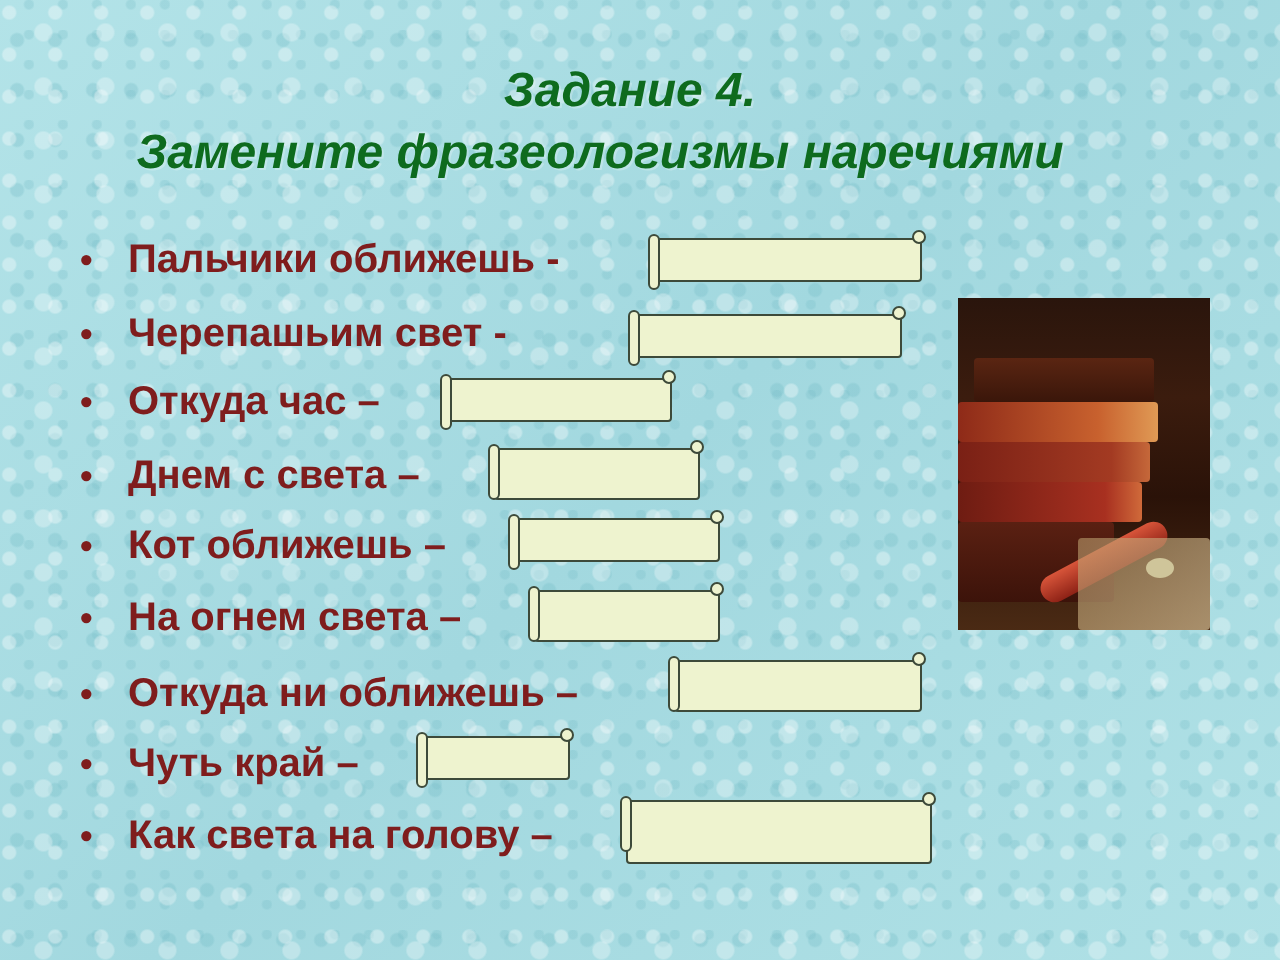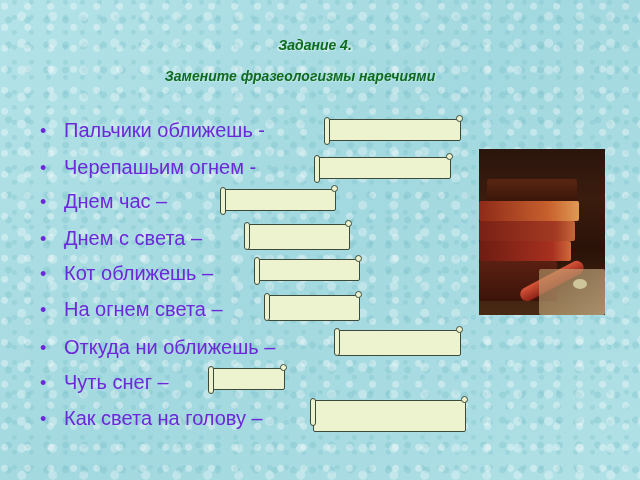--- a/index.html
+++ b/index.html
@@ -11,28 +11,28 @@
       radial-gradient(circle at 70% 60%, rgba(255,255,255,0.30) 0 4px, transparent 5px),
       radial-gradient(circle at 45% 80%, rgba(120,190,200,0.35) 0 3px, transparent 4px),
       radial-gradient(circle at 85% 15%, rgba(120,190,200,0.30) 0 2px, transparent 3px),
       linear-gradient(135deg, #b3e3e8 0%, #a2d8df 50%, #b0e1e6 100%);
     background-size: 23px 21px, 31px 27px, 19px 25px, 17px 15px, 100% 100%;
     font-family:"Liberation Sans", sans-serif;
   }
   .title {
     position:absolute; left:0; top:30px; width:640px;
     text-align:center; color:#0e6b1e; font-weight:bold; font-style:italic;
-    font-size:14px; line-height:31px;
+    font-size:24px; line-height:31px;
     text-shadow: 1px 1px 0 rgba(255,255,255,0.25);
   }
   .title .l1 { display:block; padding-left:-20px; margin-left:-10px; }
   .title .l2 { display:block; margin-left:-40px; }
   .item {
     position:absolute; left:40px; height:30px;
-    font-size:20px; color:#6d28d9; white-space:nowrap; line-height:30px;
+    font-size:20px; color:#7f1d1d; white-space:nowrap; line-height:30px;font-weight:bold;
   }
   .bullet { display:inline-block; width:24px; font-size:18px; }
   .scroll {
     position:absolute; height:22px;
     background:#eef3cf;
     border:1.5px solid #3d4a3a;
     border-radius:2px;
     box-sizing:border-box;
   }
   .scroll::before {
@@ -57,26 +57,26 @@
   <span class="l1">Задание 4.</span>
   <span class="l2">Замените фразеологизмы наречиями</span>
 </div>
 
 <div class="item" style="top:115px">
   <span class="bullet">•</span><span>Пальчики оближешь -</span>
 </div>
 <div class="scroll" style="left:327px; top:119px; width:134px;"><span></span></div>
 
 <div class="item" style="top:152px">
-  <span class="bullet">•</span><span>Черепашьим огнем -</span>
+  <span class="bullet">•</span><span>Черепашьим свет -</span>
 </div>
 <div class="scroll" style="left:317px; top:157px; width:134px;"><span></span></div>
 
 <div class="item" style="top:186px">
-  <span class="bullet">•</span><span>Днем час –</span>
+  <span class="bullet">•</span><span>Откуда час –</span>
 </div>
 <div class="scroll" style="left:223px; top:189px; width:113px;"><span></span></div>
 
 <div class="item" style="top:223px">
   <span class="bullet">•</span><span>Днем с света –</span>
 </div>
 <div class="scroll" style="left:247px; top:224px; width:103px; height:26px;"><span></span></div>
 
 <div class="item" style="top:258px">
   <span class="bullet">•</span><span>Кот оближешь –</span>
@@ -87,21 +87,21 @@
   <span class="bullet">•</span><span>На огнем света –</span>
 </div>
 <div class="scroll" style="left:267px; top:295px; width:93px; height:26px;"><span></span></div>
 
 <div class="item" style="top:332px">
   <span class="bullet">•</span><span>Откуда ни оближешь –</span>
 </div>
 <div class="scroll" style="left:337px; top:330px; width:124px; height:26px;"><span></span></div>
 
 <div class="item" style="top:367px">
-  <span class="bullet">•</span><span>Чуть снег –</span>
+  <span class="bullet">•</span><span>Чуть край –</span>
 </div>
 <div class="scroll" style="left:211px; top:368px; width:74px;"><span></span></div>
 
 <div class="item" style="top:403px">
   <span class="bullet">•</span><span>Как света на голову –</span>
 </div>
 <div class="scroll" style="left:313px; top:400px; width:153px; height:32px;"><span></span></div>
 
 <div class="picture">
   <div class="book" style="left:8px; top:30px; width:90px; height:22px; background:linear-gradient(180deg,#5a2512,#3a160a);"></div>

